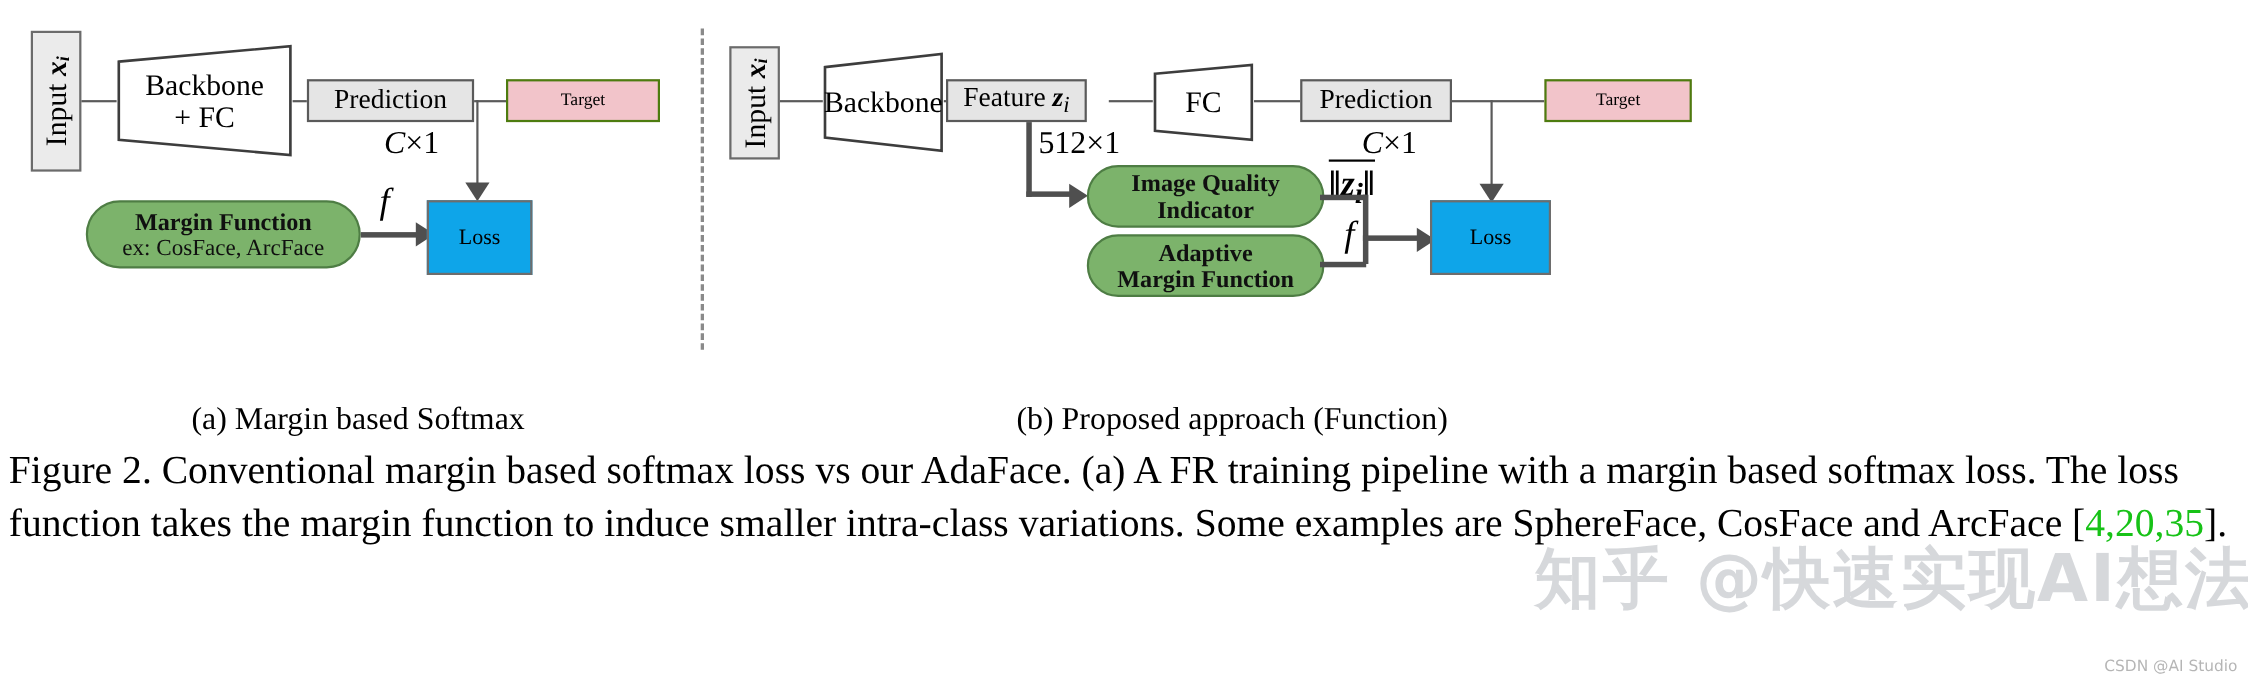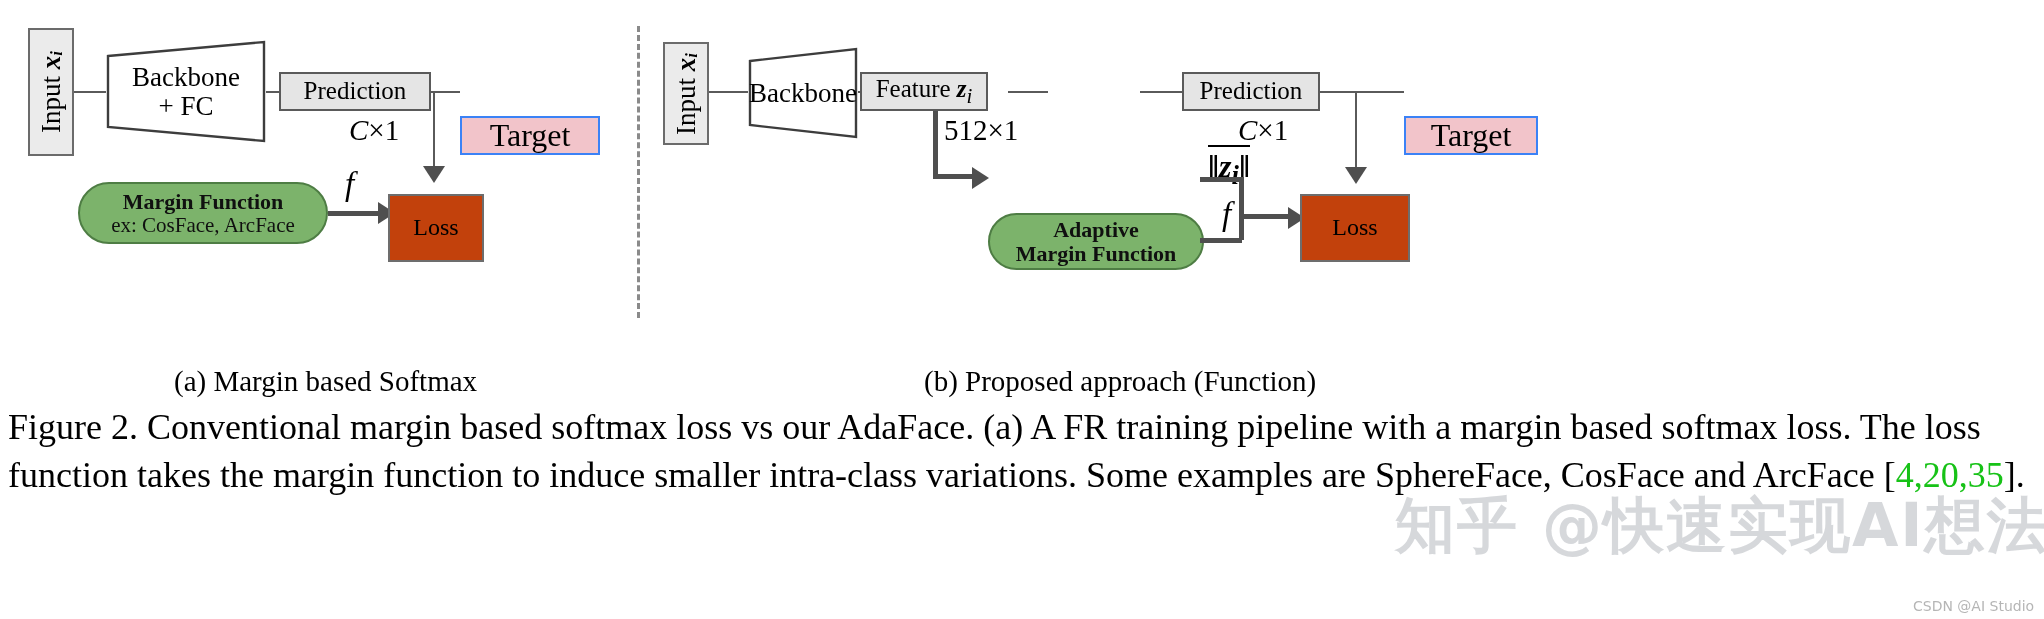--- a/index.html
+++ b/index.html
@@ -15,22 +15,22 @@
 
   .box{border:2px solid #4a4a4a;}
 
   .input-box{background:#ebebeb;border:2px solid #6b6b6b;}
   .input-label{writing-mode:vertical-rl;transform:rotate(180deg);
                white-space:nowrap;font-size:27px;}
   .input-label i{font-style:italic;font-weight:bold;}
   .input-label sub{font-size:.62em;font-style:italic;font-weight:bold;}
 
   .blue-box{background:#e5e5e5;border:2px solid #5a5a5a;font-size:25px;}
-  .pink-box{background:#f2c4ca;border:2px solid #3b82f6;font-size:32px;margin-top:44px;}
-  .yellow-box{background:#c2410c;border:2px solid #6d6d6d;font-size:24px;margin-top:12px;}
+  .pink-box{background:#f2c4ca;border:2px solid #4d7c0f;font-size:16px;}
+  .yellow-box{background:#0ea5e9;border:2px solid #6d6d6d;font-size:20px;}
 
   .green-oval{background:#7cb36b;border:2px solid #4e7d44;border-radius:999px;
               font-weight:bold;color:#101010;flex-direction:column;}
   .green-oval .g1{font-size:22px;font-weight:bold;}
   .green-oval .g2{font-size:22px;font-weight:bold;}
   .green-oval .gsub{font-size:21px;font-weight:normal;}
 
   .trapz{position:absolute;}
   .trapz svg{display:block;overflow:visible;}
   .trapz .tlabel{position:absolute;left:0;top:0;width:100%;height:100%;
@@ -162,40 +162,52 @@
   <div class="ann dim" style="left:944px;top:114px;font-style:normal;">
     <span>512×1</span>
   </div>
 
   <div class="wire thick v" style="left:933px;top:111px;height:68px;"></div>
   <div class="wire thick h" style="left:933px;top:174px;width:42px;"></div>
   <div class="arrowhead arrow-right" style="left:972px;top:167px;"></div>
 
   <div class="wire h" style="left:1008px;top:91px;width:40px;"></div>
 
+  <div class="trapz" style="left:1048px;top:57px;width:92px;height:72px;">
+    <svg width="92" height="72" viewBox="0 0 92 72">
+      <polygon points="2,10 90,2 90,70 2,62" fill="#ffffff" stroke="#3d3d3d" stroke-width="2.4"></polygon>
+    </svg>
+    <div class="tlabel">
+      <span>FC</span>
+    </div>
+  </div>
 
   <div class="wire h" style="left:1140px;top:91px;width:42px;"></div>
 
   <div class="node box blue-box" style="left:1182px;top:72px;width:138px;height:39px;">
     <span>Prediction</span>
   </div>
 
   <div class="ann dim" style="left:1238px;top:114px;">
     <span>C</span><span class="x">×1</span>
   </div>
 
   <div class="wire h" style="left:1320px;top:91px;width:84px;"></div>
 
   <div class="node box pink-box" style="left:1404px;top:72px;width:134px;height:39px;">
     <span>Target</span>
   </div>
 
   <div class="wire v" style="left:1355px;top:91px;height:84px;"></div>
   <div class="arrowhead arrow-down" style="left:1345px;top:167px;"></div>
 
+  <div class="node green-oval" style="left:988px;top:150px;width:216px;height:57px;">
+    <span class="g1">Image Quality</span>
+    <span class="g2">Indicator</span>
+  </div>
 
   <div class="node green-oval" style="left:988px;top:213px;width:216px;height:57px;">
     <span class="g1">Adaptive</span>
     <span class="g2">Margin Function</span>
   </div>
 
   <div class="ann normmark" style="left:1208px;top:145px;">
     <span class="ovl"><span>‖</span><span>z</span><sub>i</sub><span>‖</span></span>
   </div>
 

